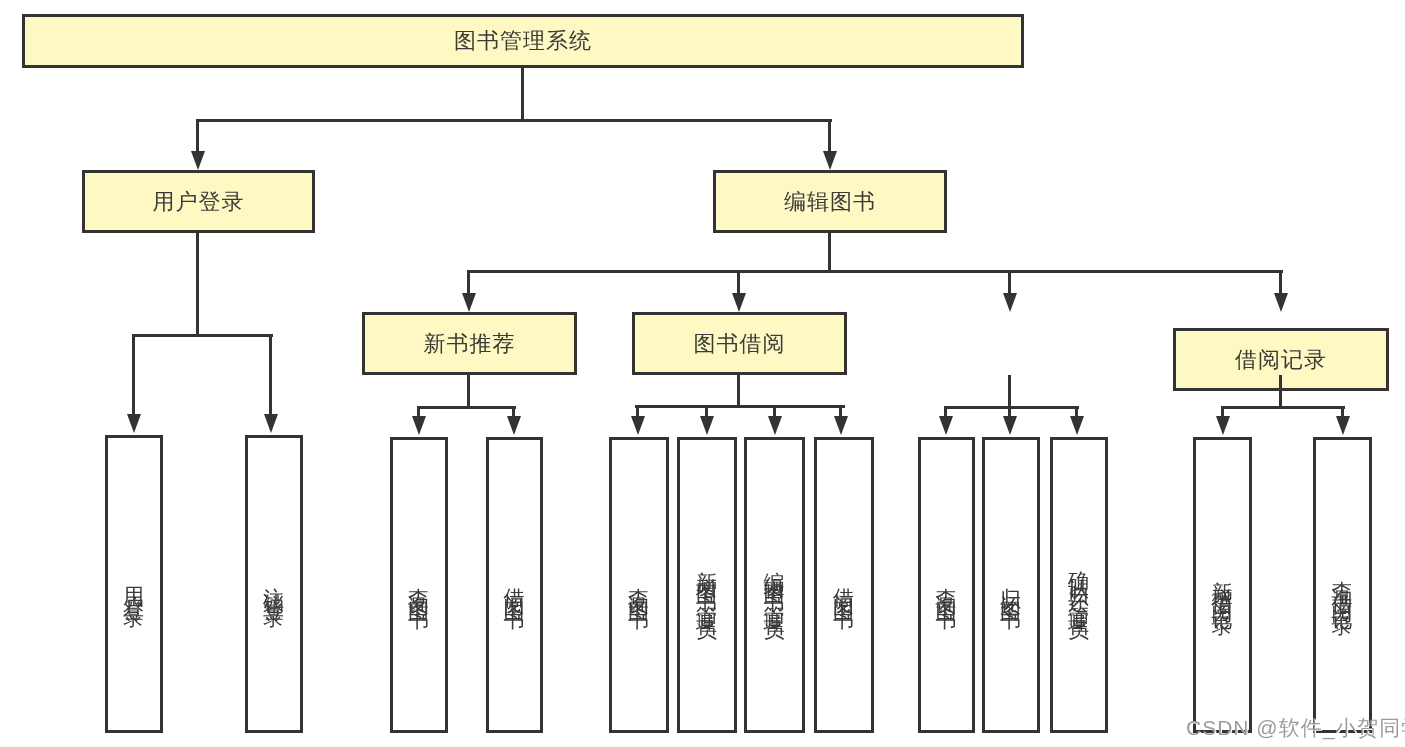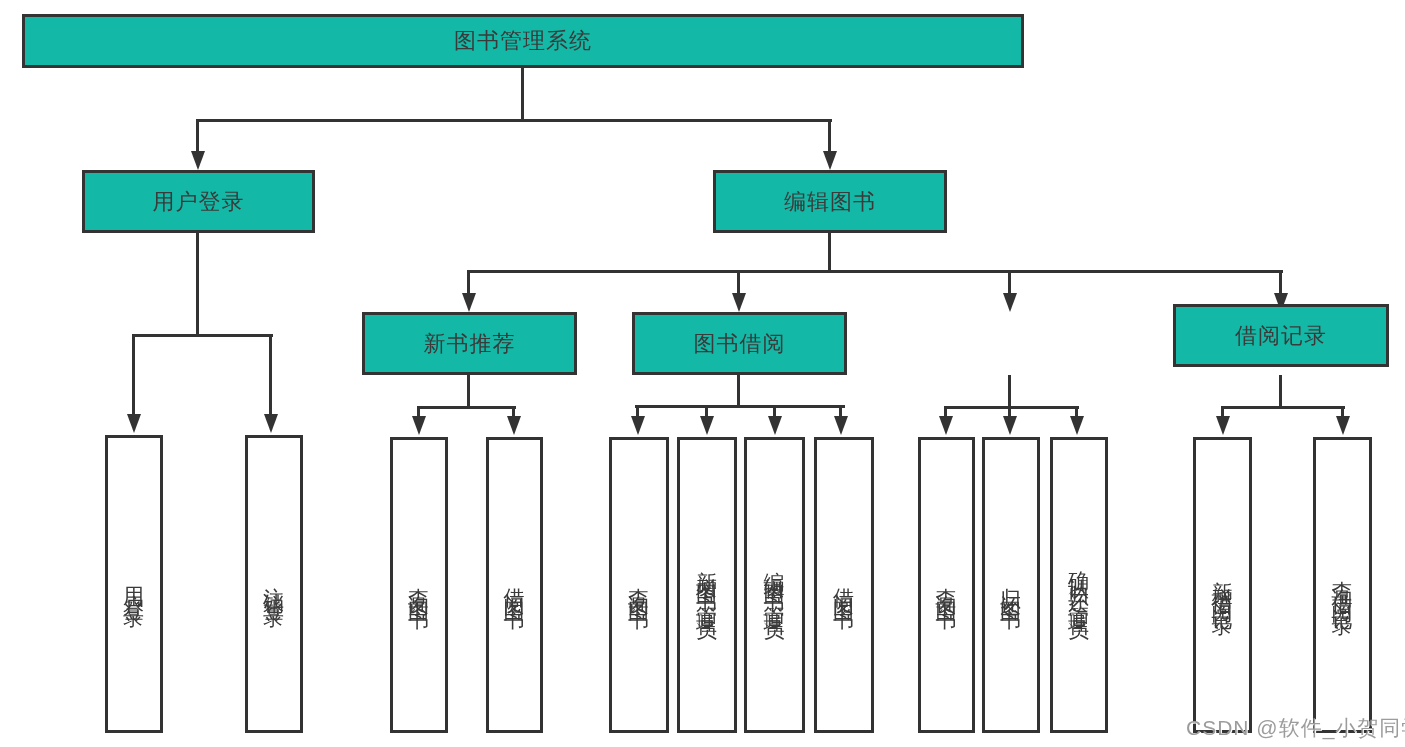--- a/index.html
+++ b/index.html
@@ -3,21 +3,21 @@
 <meta charset="utf-8">
 <style>
   * { margin:0; padding:0; box-sizing:border-box; }
   html,body { background:#ffffff; }
   body { font-family:"Liberation Sans","DejaVu Sans",sans-serif; }
   .canvas {
     position:relative; width:1405px; height:747px;
     background:#ffffff; overflow:hidden; color:#3a3a3a;
   }
   .box {
-    position:absolute; border:3px solid #333333; background:#14b8a6;
+    position:absolute; border:3px solid #333333; background:#fef9c3;
     display:flex; align-items:center; justify-content:center;
     font-size:22px; letter-spacing:1px; color:#3a3a3a; white-space:nowrap;font-family:Liberation Mono, monospace;
   }
   .vbox {
     position:absolute; border:3px solid #333333; background:#ffffff;
     display:flex; align-items:center; justify-content:center;
     writing-mode:vertical-rl; text-orientation:mixed;
     font-size:21px; letter-spacing:7px; color:#3a3a3a;
     line-height:1; overflow:hidden;
   }
@@ -68,21 +68,21 @@
   <div class="head" style="left:462px;top:293px"></div>
   <div class="vline" style="left:737px;top:271px;height:23px"></div>
   <div class="head" style="left:732px;top:293px"></div>
   <div class="vline" style="left:1008px;top:271px;height:23px"></div>
   <div class="head" style="left:1003px;top:293px"></div>
   <div class="vline" style="left:1279px;top:271px;height:23px"></div>
   <div class="head" style="left:1274px;top:293px"></div>
 
   <div class="box" style="left:362px;top:312px;width:215px;height:63px">新书推荐</div>
   <div class="box" style="left:632px;top:312px;width:215px;height:63px">图书借阅</div>
-  <div class="box" style="left:1173px;top:304px;width:216px;height:63px">借阅记录</div>
+  <div class="box" style="left:1173px;top:328px;width:216px;height:63px">借阅记录</div>
 
   <div class="vline" style="left:467px;top:375px;height:33px"></div>
   <div class="hline" style="left:417px;top:406px;width:99px"></div>
   <div class="vline" style="left:417px;top:407px;height:11px"></div>
   <div class="head" style="left:412px;top:416px"></div>
   <div class="vline" style="left:512px;top:407px;height:11px"></div>
   <div class="head" style="left:507px;top:416px"></div>
   <div class="vbox" style="left:390px;top:437px;width:58px;height:296px">查询图书</div>
   <div class="vbox" style="left:486px;top:437px;width:57px;height:296px">借阅图书</div>
 

